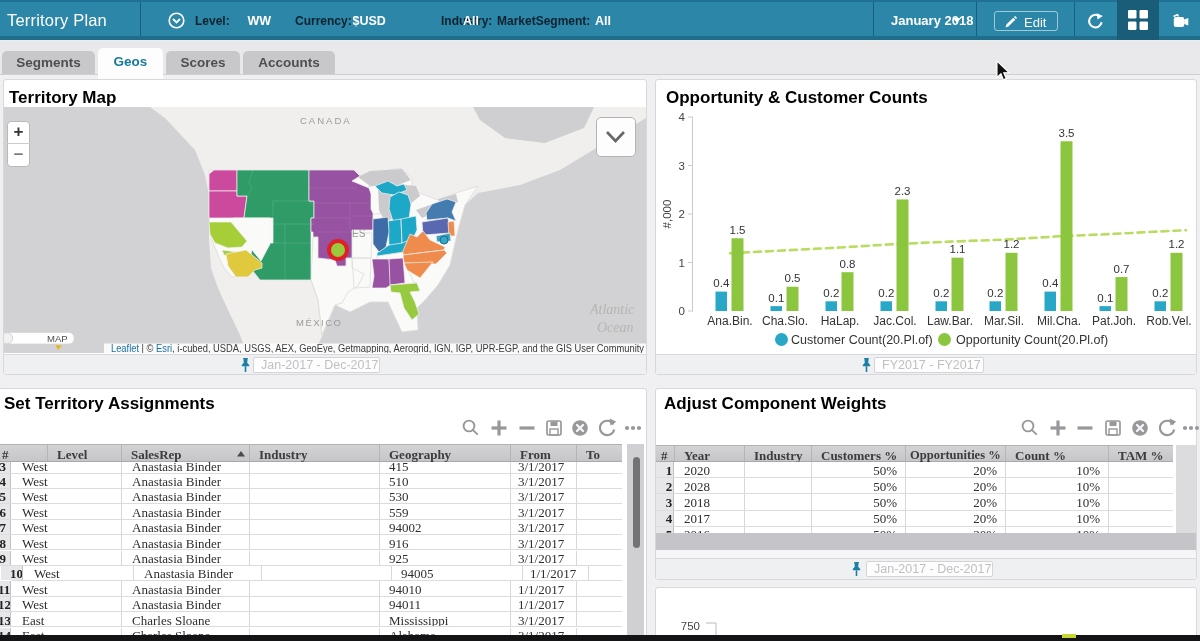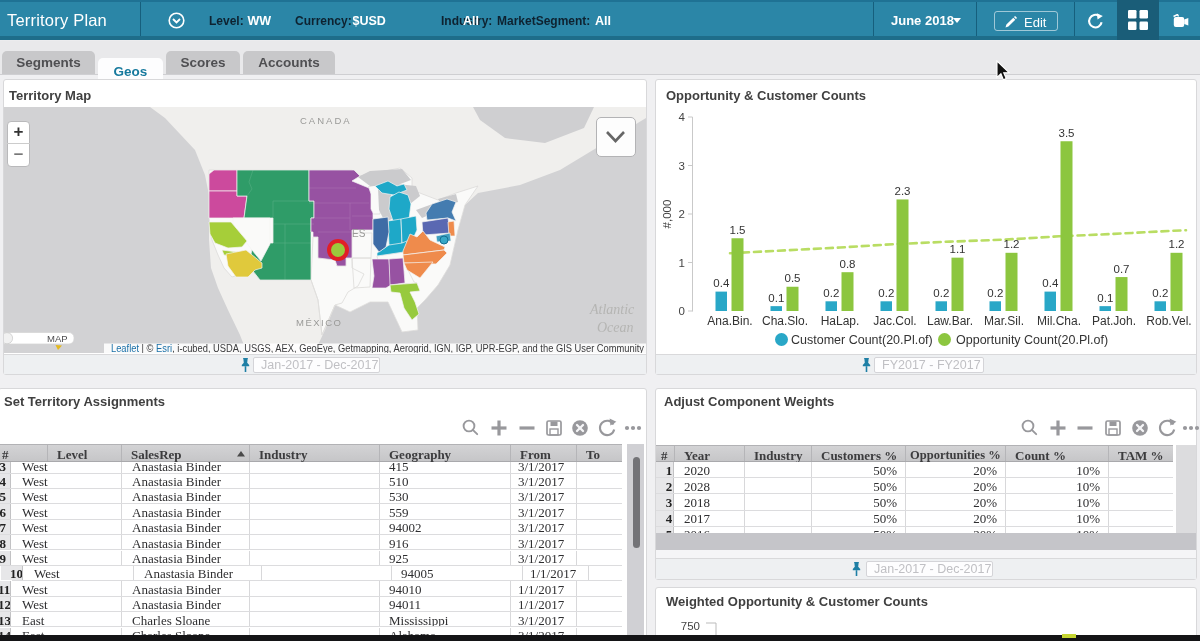--- a/index.html
+++ b/index.html
@@ -20,26 +20,26 @@
 #editbtn { position:absolute; left:994px; top:11px; width:64px; height:20px; border:1px solid rgba(255,255,255,0.55); border-radius:3px; }
 #editbtn span { position:absolute; left:29px; top:2.5px; color:#fff; font-size:13px; font-weight:normal; }
 #gridtile { position:absolute; left:1117px; top:0; width:42px; height:40px; background:#1a5d78; }
 
 
 #tabsrow { position:absolute; left:0; top:41px; width:1200px; height:38px; background:#e9e9eb; }
 #tabline { position:absolute; left:0; top:74px; width:1200px; height:1px; background:#cfcfd2; }
 .tab { position:absolute; top:51px; height:23px; background:#c8c8ca; border-radius:5px 5px 0 0;
   color:#4f4f52; font-size:13.5px; font-weight:bold; text-align:center; padding-top:4px; }
 #tabgeos { position:absolute; top:48px; height:31px; background:#fdfdfe; border-radius:5px 5px 0 0;
-  color:#16799d; font-size:13.5px; font-weight:bold; text-align:center; padding-top:6px;margin-top:10px; }
+  color:#16799d; font-size:13.5px; font-weight:bold; text-align:center; padding-top:6px; }
 #belowtabs { position:absolute; left:0; top:75px; width:1200px; height:566px; background:#f0f0f2; }
 
 
 .panel { position:absolute; background:#fff; border:1px solid #d8d8da; border-radius:3px; }
-.ptitle { position:absolute; color:#404040; font-size:13px; font-weight:bold; }
+.ptitle { position:absolute; color:#000000; font-size:17px; font-weight:bold; }
 .pstrip { position:absolute; background:#eef0f2; border-top:1px solid #d9d9db; }
 .pbox { position:absolute; background:#fdfdfe; border:1px solid #d4d4d8; border-radius:2px;
   color:#c0c0c4; font-size:12.5px; white-space:nowrap; overflow:hidden; }
 .pbox .caret { color:#6a6a6e; font-size:9px; }
 .ghead { position:absolute; background:linear-gradient(#d3d3d5,#c6c6c8); border-top:1px solid #b2b2b5; border-bottom:1px solid #a9a9ac; font-family:"Liberation Serif", serif; }
 .ghead .hc { position:absolute; top:0; height:100%; color:#3c3c3e; font-size:13px; font-weight:bold;
   border-left:1px solid #b5b5b8; padding:2px 0 0 9px; }
 .grow { position:absolute; height:15.4px; border-bottom:1px solid #dcdcde; background:#fff; font-family:"Liberation Serif", serif; }
 .grow .c { position:absolute; top:0; height:100%; color:#2e2e30; font-size:13px;
   border-left:1px solid #d8d8da; padding:0.5px 0 0 9px; overflow:hidden; white-space:nowrap; }
@@ -53,29 +53,29 @@
     <div class="sep" style="left:140px;"></div>
     <div class="sep" style="left:873px;"></div>
     <div class="sep" style="left:976px;"></div>
     <div class="sep" style="left:1074px;"></div>
     <div id="gridtile"></div>
     <div id="title">Territory Plan</div>
     <svg class="abs" style="left:168px;top:12px;" width="17" height="17" viewBox="0 0 17 17">
       <circle cx="8.5" cy="8.5" r="7.3" fill="none" stroke="#fff" stroke-width="1.6"></circle>
       <path d="M5 7 L8.5 10.5 L12 7" fill="none" stroke="#fff" stroke-width="1.8"></path>
     </svg>
-    <div class="tlabel" style="left:209px;">Level:</div>
+    <div class="tlabel" style="left:195px;">Level:</div>
       <div class="tvalue" style="left:247.5px;">WW</div>
     <div class="tlabel" style="left:295px;">Currency:</div>
       <div class="tvalue" style="left:352.5px;">$USD</div>
     <div class="tlabel" style="left:409px;margin-left:32px;">Industry:</div>
       <div class="tvalue" style="left:463px;">All</div>
     <div class="tlabel" style="left:497px;">MarketSegment:</div>
       <div class="tvalue" style="left:595px;">All</div>
-    <div id="may">June 2018</div>
+    <div id="may">January 2018</div>
       <div id="maycaret"></div>
     <div id="editbtn">
       <svg class="abs" style="left:8px;top:2px;" width="16" height="16" viewBox="0 0 16 16">
         <path d="M2.5 13.5 L3.4 10.6 L10.3 3.7 L12.3 5.7 L5.4 12.6 Z M10.9 3.1 L12.1 1.9 L14.1 3.9 L12.9 5.1 Z" fill="#fff"></path>
       </svg>
       <span>Edit</span>
     </div>
     <svg class="abs" style="left:1086px;top:12px;" width="19" height="19" viewBox="0 0 19 19">
       <path d="M13.2 4.1 A6.3 6.3 0 1 0 15.6 10.3" fill="none" stroke="#fff" stroke-width="2.1"></path>
       <path d="M10.8 1.2 L16.8 3.9 L11.6 7.4 Z" fill="#fff"></path>
@@ -499,21 +499,20 @@
 <div class="abs" style="left:656px;top:533px;width:540px;height:16.5px;background:#c5c5c9;"></div>
 <div class="abs" style="left:656px;top:549.5px;width:540px;height:8.5px;background:#f5f5f7;"></div>
   <div class="pstrip" style="left:656px;top:558px;width:540px;height:21px;"></div>
   <svg class="abs" style="left:851px;top:561.5px;" width="11" height="15" viewBox="0 0 11 15">
       <path d="M3 0 L8 0 L7.6 1.3 L7.2 4.8 L9.2 7 L9.2 8.2 L1.8 8.2 L1.8 7 L3.8 4.8 L3.4 1.3 Z" fill="#1e7fa5"></path>
       <line x1="5.5" y1="8.2" x2="5.5" y2="14" stroke="#1e7fa5" stroke-width="1.6"></line>
     </svg>
   <div class="pbox" style="left:866px;top:561px;width:127px;height:16px;padding:0 0 0 7px;">Jan-2017 - Dec-2017</div>
 
   <div class="panel" style="left:655px;top:587px;width:542px;height:60px;"></div>
-  <div class="ptitle" style="left:666px;top:594px;">Weighted Opportunity &amp; Customer Counts</div>
   <div class="abs" style="left:666px;top:620px;width:34px;color:#444;font-size:11.5px;text-align:right;">750</div>
   <svg class="abs" style="left:702px;top:621px;" width="20" height="20" viewBox="0 0 20 20">
     <path d="M4 2 L14 2 L14 20" fill="none" stroke="#bbb" stroke-width="1"></path>
   </svg>
 
   <div class="abs" style="left:0;top:635px;width:1200px;height:6px;background:#141416;"></div>
   <div class="abs" style="left:1062px;top:633.5px;width:14px;height:4.5px;background:#c6d632;"></div>
 
   <svg class="abs" style="left:995px;top:60px;" width="16" height="22" viewBox="0 0 16 22">
     <path d="M2 1 L2 17.5 L5.9 13.8 L8.4 19.8 L11.2 18.6 L8.7 12.7 L14 12.5 Z" fill="#111" stroke="#fff" stroke-width="1.1"></path>

